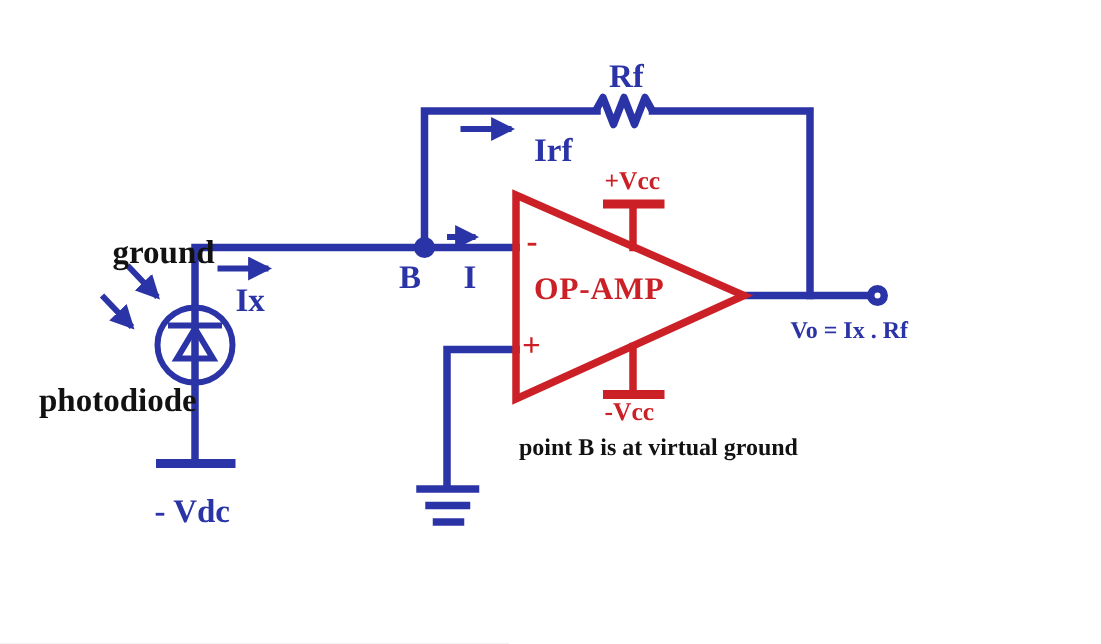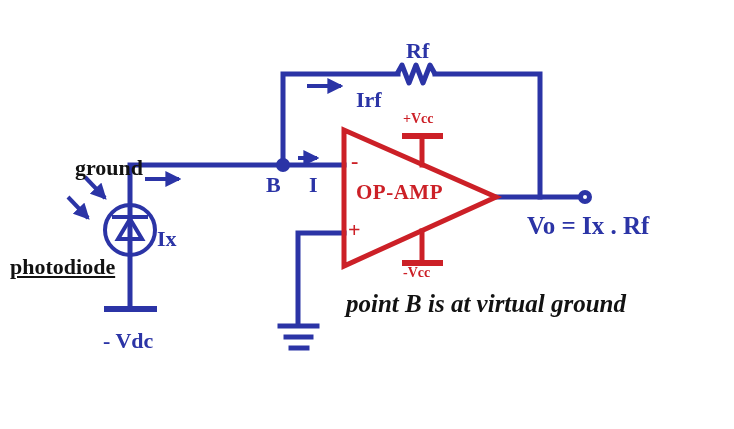--- a/index.html
+++ b/index.html
@@ -29,22 +29,22 @@
   .lbl{
     position:absolute;
     font-weight:bold;
     line-height:1.05;
     white-space:nowrap;
   }
   .blue{color:var(--wire-blue);}
   .red{color:var(--opamp-red);}
   .black{color:var(--text-black);}
   .f18{font-size:22px;}
-  .f17{font-size:14px;}
-  .f19{font-size:25px;}
+  .f17{font-size:17px;}
+  .f19{font-size:16px;}
   .f21{font-size:21px;letter-spacing:.5px;}
   .f22{font-size:22px;}
 </style>
 </head>
 <body>
 
 <div class="canvas">
 
   <svg width="734" height="429" viewBox="0 0 734 429">
     <defs>
@@ -104,23 +104,23 @@
     <g>
       <path class="rs w5 sq" d="M422,231 L422,262"></path>
       <path class="rs w6 sq" d="M405,263 L440,263"></path>
     </g>
 
     <circle class="bs" stroke-width="5" fill="#ffffff" cx="585" cy="197" r="4.5"></circle>
   </svg>
 
   <div class="lbl black f18" style="left:75px;top:156px;">ground</div>
 
-  <div class="lbl black f18" style="left:10px;top:255px;text-decoration:underline;">photodiode</div>
+  <div class="lbl black f18" style="left:26px;top:255px;">photodiode</div>
 
-  <div class="lbl blue f18" style="left:157px;top:188px;margin-top:39px;">Ix</div>
+  <div class="lbl blue f18" style="left:157px;top:188px;">Ix</div>
 
   <div class="lbl blue f18" style="left:103px;top:329px;">- Vdc</div>
 
   <div class="lbl blue f18" style="left:266px;top:173px;">B</div>
 
   <div class="lbl blue f18" style="left:309px;top:173px;">I</div>
 
   <div class="lbl blue f18" style="left:356px;top:88px;">Irf</div>
 
   <div class="lbl blue f18" style="left:406px;top:39px;">Rf</div>
@@ -130,15 +130,15 @@
   <div class="lbl red f17" style="left:403px;top:266px;">-Vcc</div>
 
   <div class="lbl red f21" style="left:356px;top:181px;">OP-AMP</div>
 
   <div class="lbl red f22" style="left:351px;top:149px;">-</div>
 
   <div class="lbl red f22" style="left:348px;top:218px;">+</div>
 
   <div class="lbl blue f19" style="left:527px;top:213px;">Vo = Ix . Rf</div>
 
-  <div class="lbl black f19" style="left:346px;top:291px;font-style:italic;">point B is at virtual ground</div>
+  <div class="lbl black f19" style="left:346px;top:291px;">point B is at virtual ground</div>
 
 </div>
 
 </body></html>

